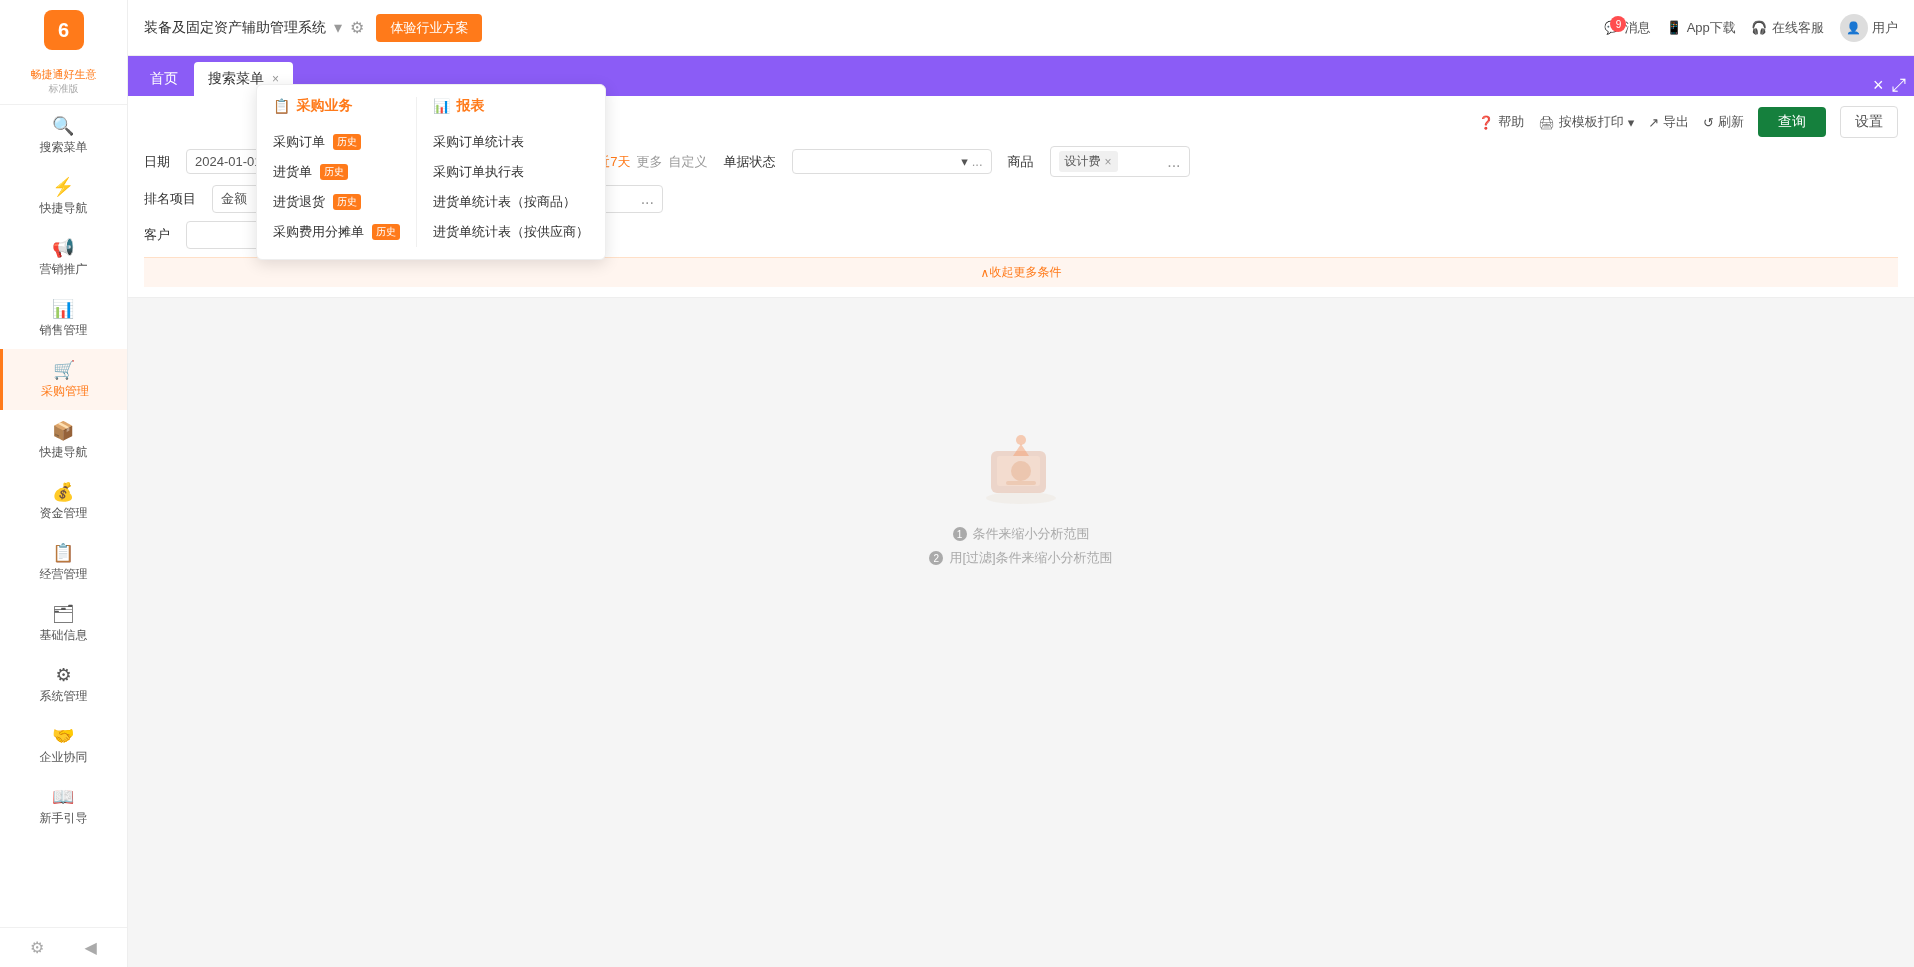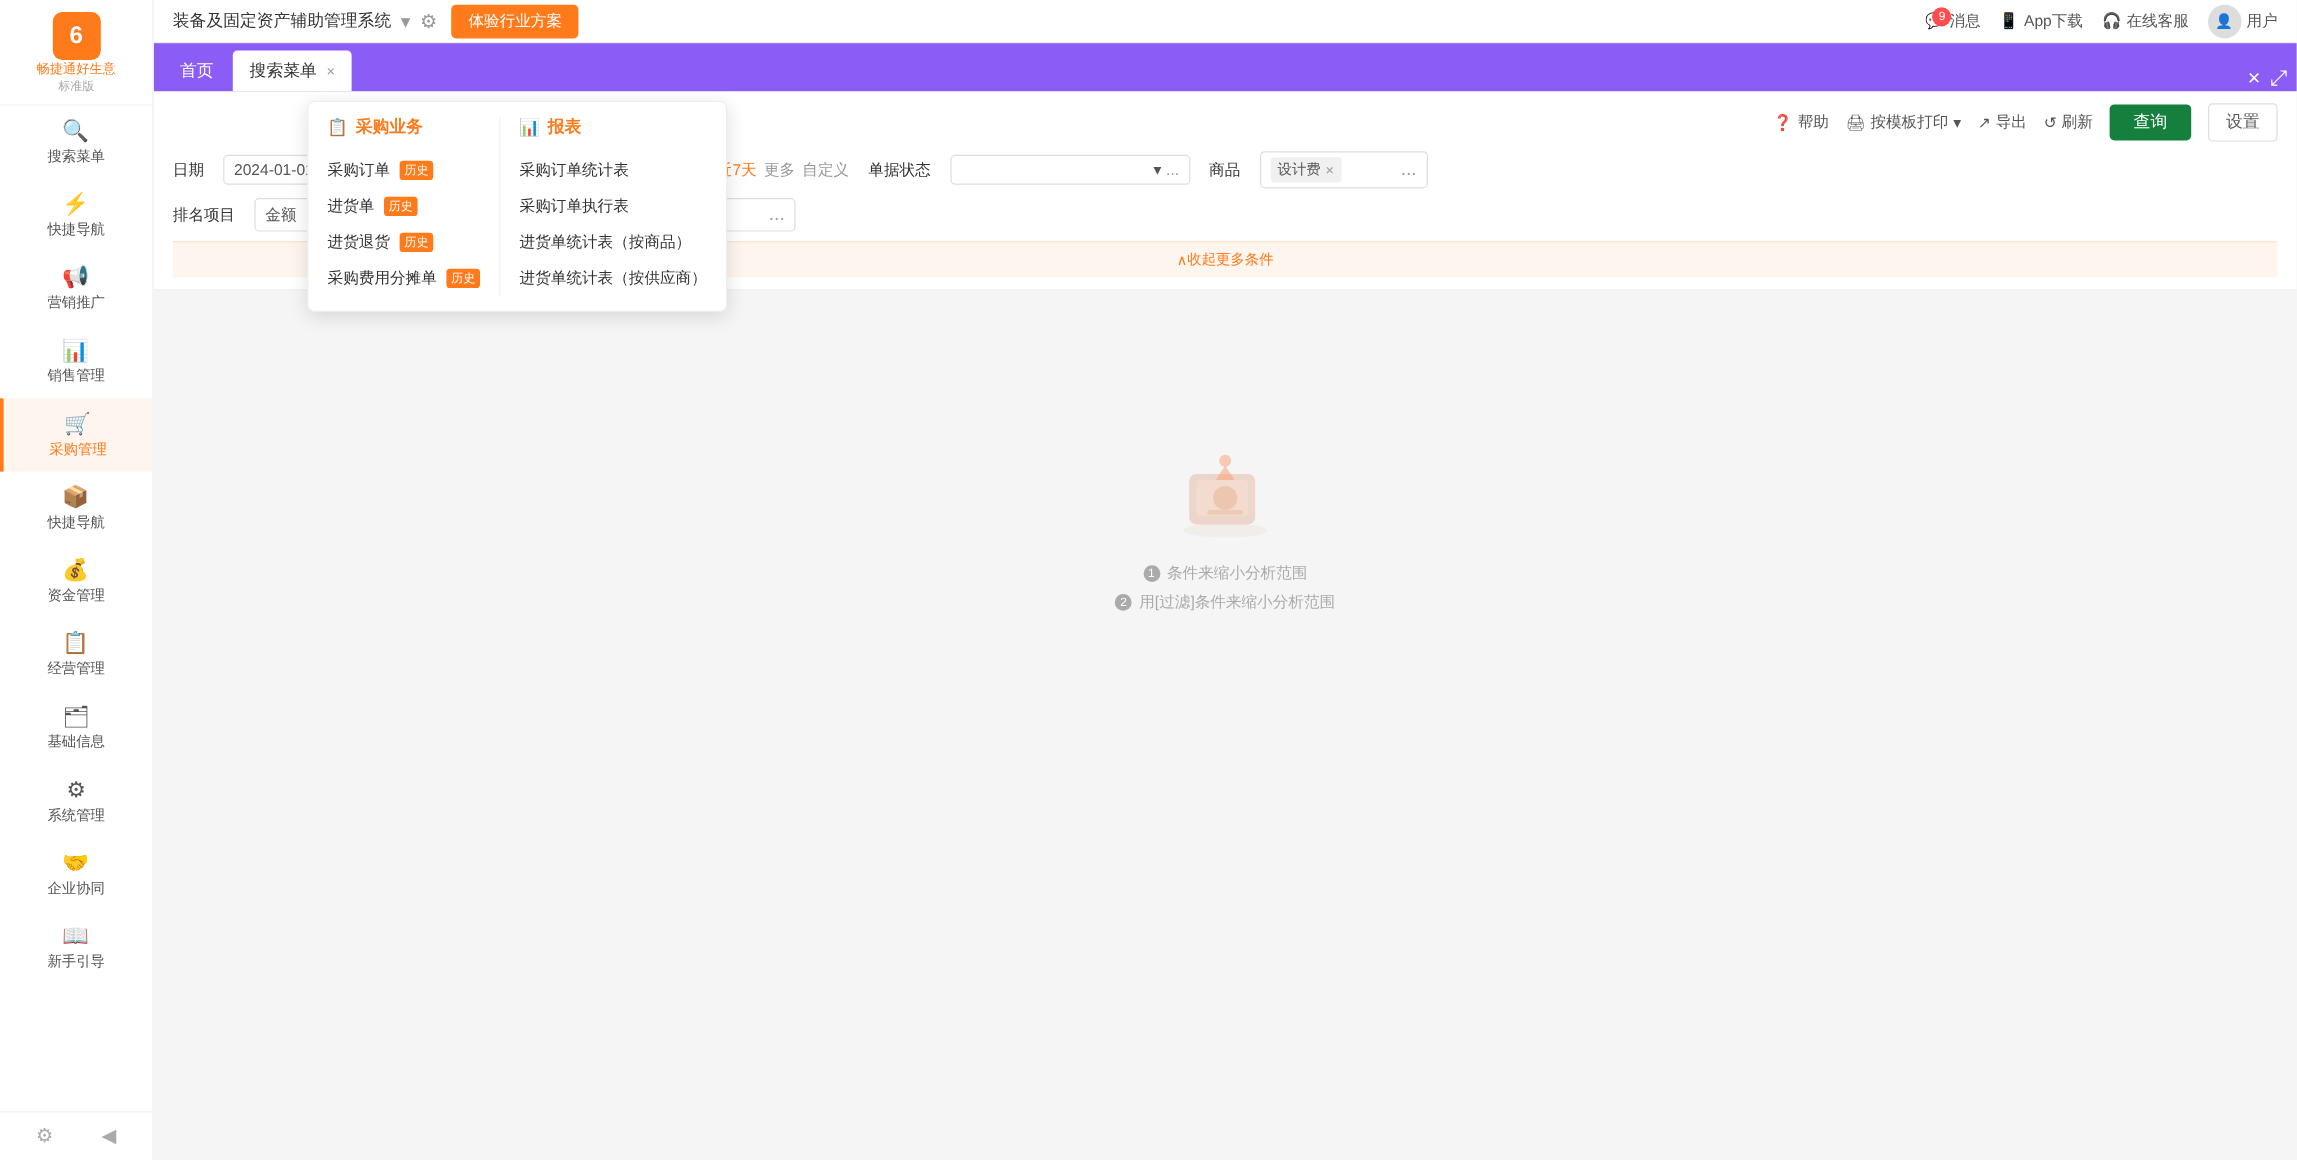--- a/index.html
+++ b/index.html
@@ -23,21 +23,21 @@
       padding: 10px 0 8px;
       border-bottom: 1px solid #f0f0f0;
     }
     .sidebar-logo-icon {
       width: 40px; height: 40px;
       background: #ff7a1a;
       border-radius: 8px;
       display: flex; align-items: center; justify-content: center;
       color: white; font-size: 20px; font-weight: bold;
     }
-    .sidebar-logo-text { font-size: 11px; color: #ff7a1a; margin-top: 0; }
+    .sidebar-logo-text { font-size: 11px; color: #ff7a1a; margin-top: 17px; }
     .sidebar-logo-sub { font-size: 10px; color: #aaa; }
     .sidebar-menu { flex: 1; overflow-y: auto; }
     .sidebar-item {
       display: flex; flex-direction: column; align-items: center;
       padding: 10px 0; cursor: pointer; color: #555; font-size: 12px;
       position: relative;
     }
     .sidebar-item.active { background: #fff5ef; color: #ff7a1a; border-left: 3px solid #ff7a1a; }
     .sidebar-item-icon { font-size: 18px; margin-bottom: 2px; }
     .sidebar-bottom {
@@ -51,21 +51,21 @@
       flex: 1;
       display: flex;
       flex-direction: column;
       height: 967px;
       position: relative;
     }
 
     
     .top-header {
       background: #fff;
-      height: 36px;
+      height: 56px;
       display: flex; align-items: center;
       padding: 0 16px;
       border-bottom: 1px solid #eee;
       position: relative;
       z-index: 50;
     }
     .header-title { font-size: 14px; color: #333; margin-right: 8px; }
     .header-arrow { color: #999; margin-right: 8px; cursor: pointer; }
     .header-settings { color: #999; margin-right: 12px; cursor: pointer; font-size: 16px; }
     .header-trial-btn {
@@ -369,20 +369,27 @@
           <span class="filter-dots">...</span>
         </div>
 
         <span class="filter-label">业务员</span>
         <div class="filter-input" style="min-width:200px;">
           <span style="flex:1"></span>
           <span class="filter-dots">...</span>
         </div>
       </div>
 
+      <div class="filter-row">
+        <span class="filter-label">客户</span>
+        <div class="filter-input" style="min-width:200px;">
+          <span style="flex:1"></span>
+          <span class="filter-dots">...</span>
+        </div>
+      </div>
 
       <div class="collapse-bar">
         <span>∧</span>
         <span>收起更多条件</span>
       </div>
     </div>
 
     <div class="empty-state">
       <div class="empty-icon">
         <svg width="100" height="80" viewBox="0 0 100 80">

